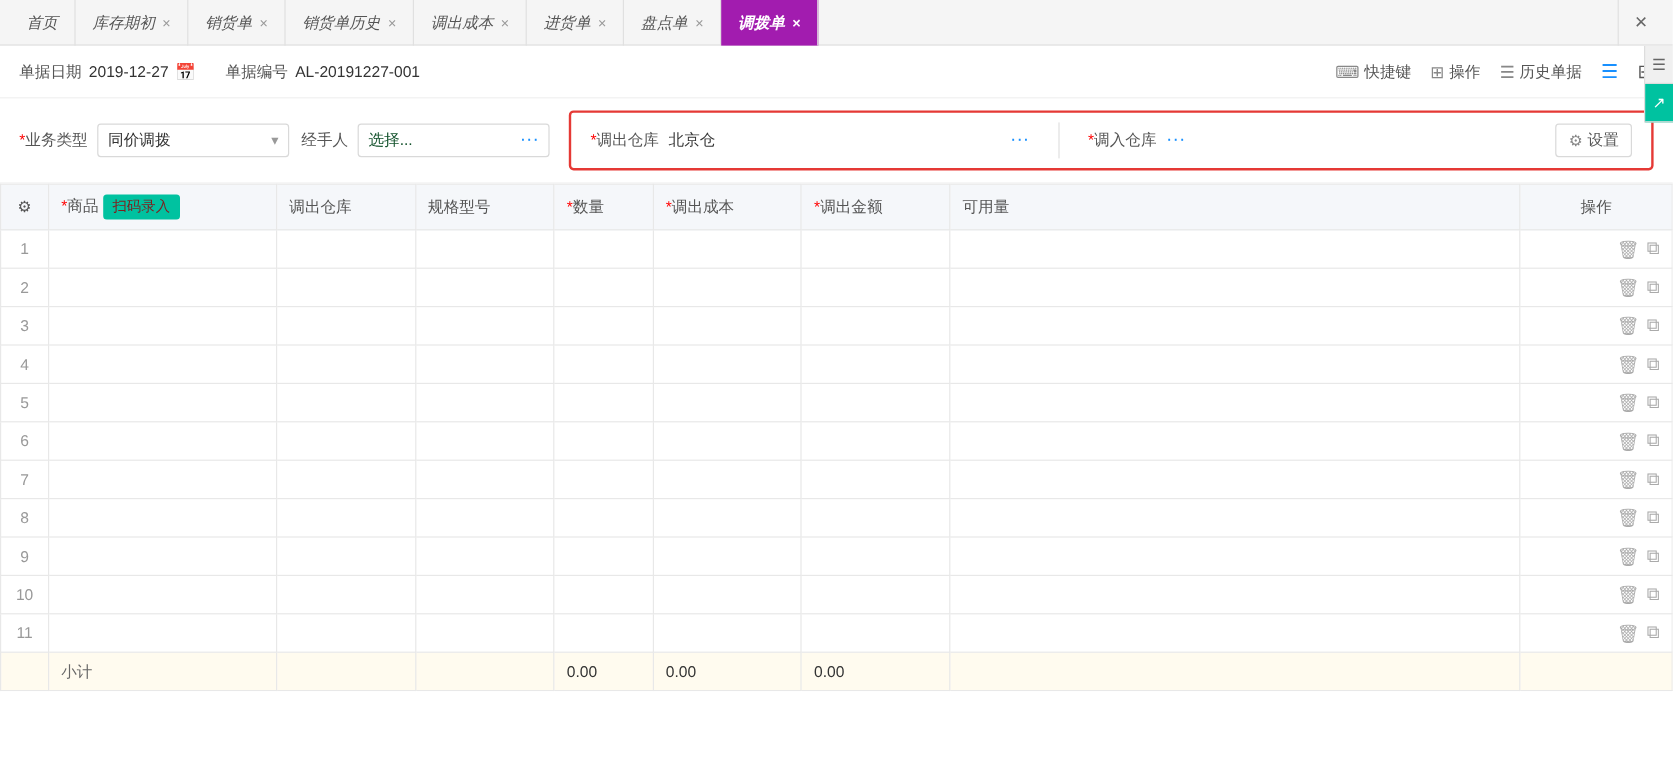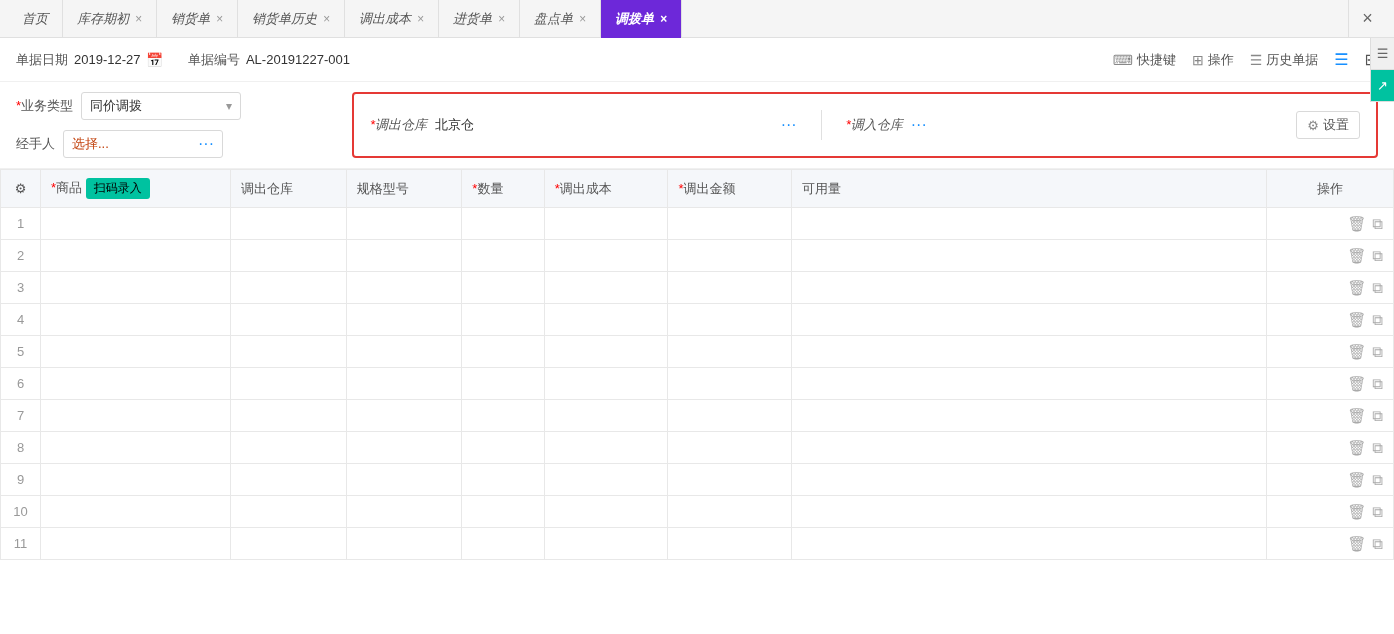--- a/index.html
+++ b/index.html
@@ -9,21 +9,21 @@
     .tab-bar {
       display: flex; align-items: center; border-bottom: 1px solid #e0e0e0;
       background: #f5f5f5; height: 38px; padding: 0 8px;
     }
     .tab-item {
       display: flex; align-items: center; padding: 0 14px; height: 38px;
       cursor: pointer; font-size: 13px; color: #555; white-space: nowrap;
       border-right: 1px solid #e0e0e0; position: relative; font-style: italic;
     }
     .tab-item.active {
-      background: #6d28d9; color: #fff; font-weight: bold;
+      background: #a21caf; color: #fff; font-weight: bold;
     }
     .tab-close {
       margin-left: 6px; color: #999; font-size: 12px; cursor: pointer;
     }
     .tab-item.active .tab-close { color: #fff; }
     .tab-spacer { flex: 1; }
     .tab-window-close {
       width: 38px; height: 38px; display: flex; align-items: center; justify-content: center;
       cursor: pointer; font-size: 18px; color: #666; border-left: 1px solid #e0e0e0;
     }
@@ -39,38 +39,38 @@
     .header-icon { margin-left: 6px; color: #1890ff; cursor: pointer; font-size: 14px; }
     .header-actions { margin-left: auto; display: flex; align-items: center; gap: 16px; color: #555; }
     .header-action-item { display: flex; align-items: center; gap: 4px; cursor: pointer; font-size: 13px; color: #555; }
     .header-action-item .icon { color: #888; font-size: 14px; }
 
     
     .form-area {
       display: flex; align-items: stretch; padding: 10px 16px; gap: 16px;
       border-bottom: 1px solid #f0f0f0;
     }
-    .form-left { display: flex; flex-direction: column; gap: 10px; min-width: 320px; }
+    .form-left { display: flex; flex-direction: row; gap: 10px; min-width: 320px; }
     .form-row { display: flex; align-items: center; gap: 8px; }
     .form-label { color: #555; white-space: nowrap; }
     .form-select {
       border: 1px solid #d9d9d9; border-radius: 3px; padding: 4px 8px;
       min-width: 180px; background: #fff; color: #333; font-size: 13px;
       display: flex; align-items: center; justify-content: space-between; cursor: pointer; gap: 20px;
     }
     .form-select .arrow { color: #999; font-size: 12px; }
     .form-more { color: #1890ff; cursor: pointer; font-size: 16px; }
 
     
     .red-box {
       border: 2px solid #e53935; border-radius: 4px; flex: 1;
       display: flex; align-items: center; padding: 8px 16px; gap: 24px;
     }
     .warehouse-field { display: flex; align-items: center; flex: 1; gap: 8px; }
-    .warehouse-label { color: #555; white-space: nowrap; font-style: italic; }
+    .warehouse-label { color: #555; white-space: nowrap; }
     .warehouse-value { color: #333; font-weight: 400; flex: 1; }
     .warehouse-more { color: #1890ff; cursor: pointer; font-size: 16px; }
     .warehouse-divider { width: 1px; background: #e0e0e0; height: 30px; }
 
     
     .settings-btn {
       border: 1px solid #d9d9d9; border-radius: 3px; padding: 4px 10px;
       background: #fff; cursor: pointer; display: flex; align-items: center; gap: 4px;
       color: #555; font-size: 13px; white-space: nowrap;
     }
@@ -88,21 +88,21 @@
       padding: 6px 10px; border: 1px solid #e8e8e8; height: 32px;
       color: #333; white-space: nowrap;
     }
     .row-num { color: #999; text-align: center; width: 36px; }
     .subtotal-row td { background: #fffbef; }
     .subtotal-label { color: #666; }
     .subtotal-value { color: #333; }
 
     
     .scan-btn {
-      background: #00c2a0; color: #000000; border: none; border-radius: 3px;
+      background: #00c2a0; color: #7f1d1d; border: none; border-radius: 3px;
       padding: 2px 8px; font-size: 12px; cursor: pointer;
     }
 
     
     .th-gear { width: 40px; text-align: center; }
     .th-ops { text-align: center; }
 
     
     .action-icons { display: flex; align-items: center; gap: 6px; justify-content: flex-end; }
     .action-icon { color: #aaa; cursor: pointer; font-size: 15px; }
@@ -198,21 +198,21 @@
         <span style="color:red">*</span><span>业务类型</span>
       </span>
       <div class="form-select" style="min-width:160px;">
         <span>同价调拨</span>
         <span class="arrow">▾</span>
       </div>
     </div>
     <div class="form-row">
       <span class="form-label">经手人</span>
       <div class="form-select" style="min-width:160px; color:#999;">
-        <span style="color:#c2410c;">选择...</span>
+        <span style="color:#14532d;">选择...</span>
         <span class="form-more">···</span>
       </div>
     </div>
   </div>
 
   <div class="red-box">
     <div class="warehouse-field">
       <span class="warehouse-label">
         <span style="color:red">*</span><span>调出仓库</span>
       </span>
@@ -425,20 +425,31 @@
           <td></td>
           <td></td>
         <td></td>
         <td>
             <div class="action-icons">
               <span class="action-icon">🗑</span>
               <span class="action-icon">⧉</span>
             </div>
           </td>
       </tr>
+      <tr class="subtotal-row">
+        <td></td>
+        <td class="subtotal-label">小计</td>
+        <td></td>
+        <td></td>
+        <td class="subtotal-value">0.00</td>
+        <td class="subtotal-value">0.00</td>
+        <td class="subtotal-value">0.00</td>
+        <td></td>
+        <td></td>
+      </tr>
     </tbody>
   </table>
 </div>
 
 <div class="right-sidebar">
   <div class="sidebar-btn">
     <span>☰</span>
   </div>
   <div class="sidebar-btn green">
     <span>↗</span>

